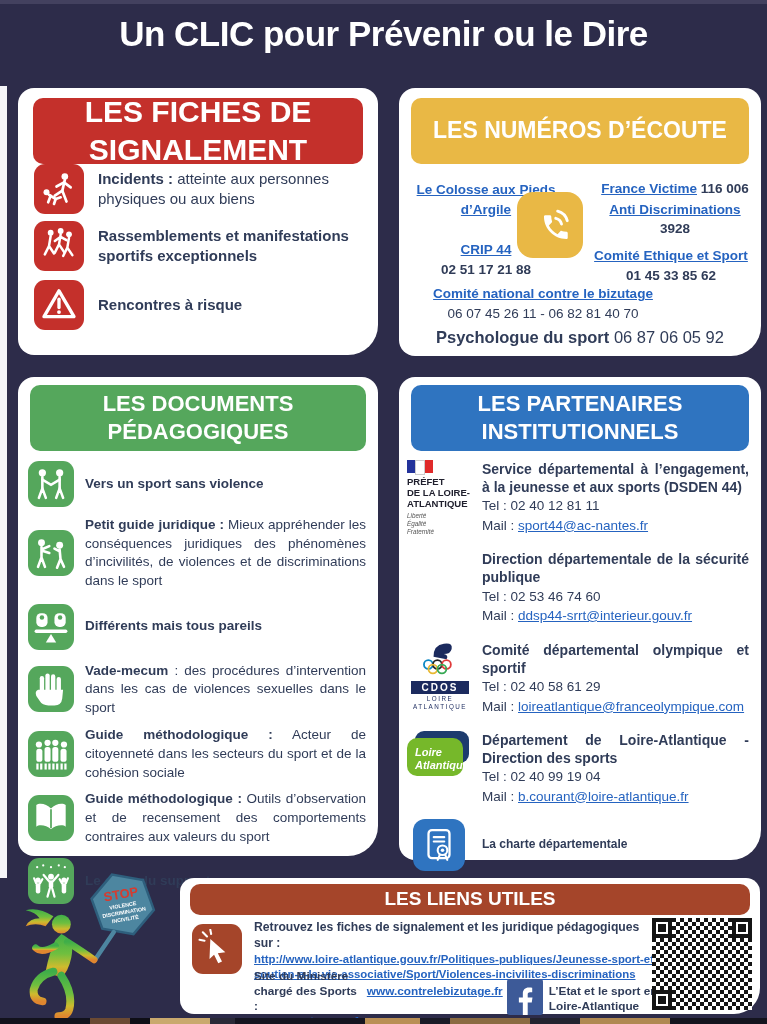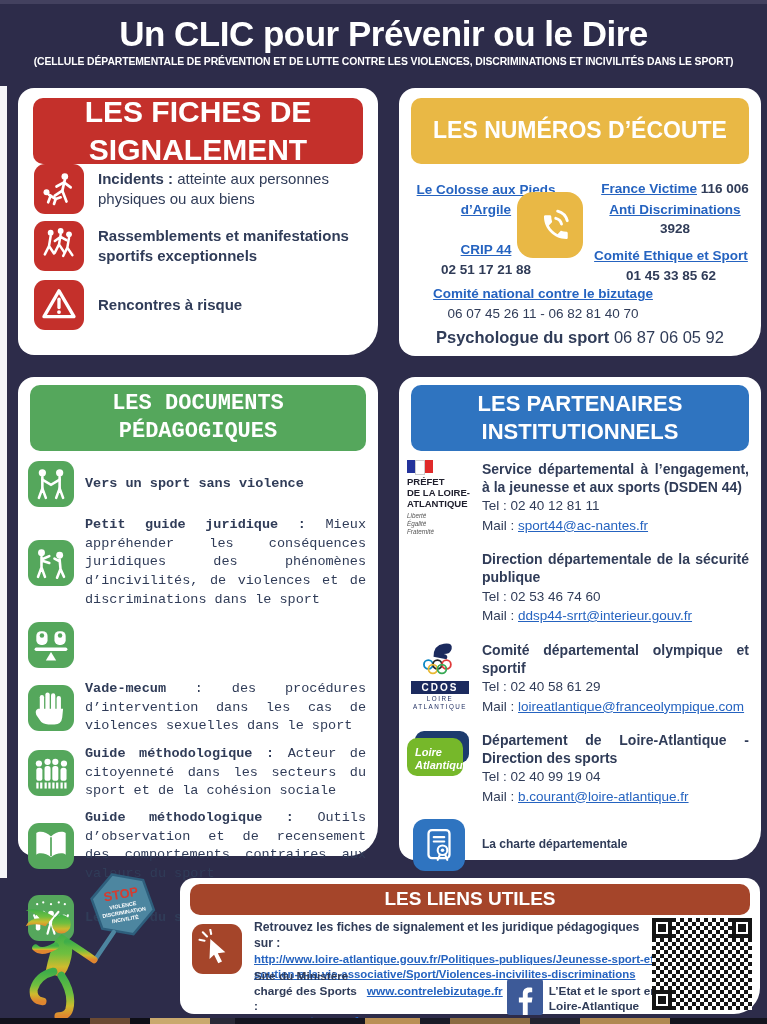--- a/index.html
+++ b/index.html
@@ -11,21 +11,21 @@
   
   .hdr-title{position:absolute;left:0;top:14px;width:767px;text-align:center;
              font-size:35px;font-weight:bold;color:#ffffff;letter-spacing:-0.5px;}
   .hdr-sub{position:absolute;left:0;top:56px;width:767px;text-align:center;
            font-size:10.4px;font-weight:bold;color:#ffffff;letter-spacing:-0.1px;}
 
   
   .card{position:absolute;background:#ffffff;border-radius:16px 16px 30px 16px;}
   #card-signalement{left:18px;top:88px;width:360px;height:267px;}
   #card-numeros{left:399px;top:88px;width:362px;height:268px;}
-  #card-documents{left:18px;top:377px;width:360px;height:479px;font-family:Liberation Mono, monospace;}
+  #card-documents{left:18px;top:377px;width:360px;height:479px;}
   #card-partenaires{left:399px;top:377px;width:362px;height:483px;}
   #card-liens{left:180px;top:878px;width:580px;height:136px;border-radius:14px 14px 26px 14px;}
 
   .band{color:#fff;font-weight:bold;text-align:center;border-radius:10px;
         display:flex;align-items:center;justify-content:center;line-height:1.28;}
   .band-red{margin:10px 15px 0;height:66px;font-size:30px;background:#c4302b;}
   .band-yellow{margin:10px 12px 0;height:66px;font-size:23px;background:#e9b845;}
   .band-green{margin:8px 12px 0;height:66px;font-size:22px;background:#55a75c;}
   .band-blue{margin:8px 12px 0;height:66px;font-size:22px;background:#2f74c0;}
   .band-rust{margin:6px 10px 0;height:31px;font-size:19px;background:#a5452a;}
@@ -108,21 +108,20 @@
   .bottomstrip span{display:block;height:6px;}
 </style>
 </head>
 <body>
 
 <div class="page">
   <div class="topline"></div>
   <div class="leftstrip"></div>
 
   <div class="hdr-title">Un CLIC pour Prévenir ou le Dire</div>
-  <div class="hdr-sub">(CELLULE DÉPARTEMENTALE DE PRÉVENTION ET DE LUTTE CONTRE LES VIOLENCES, DISCRIMINATIONS ET INCIVILITÉS DANS LE SPORT)</div>
 
   <div class="card" id="card-signalement">
     <div class="band band-red">LES FICHES DE SIGNALEMENT</div>
     <div class="sig-rows">
       <div class="sig-row r1">
         <span class="icon-red">
           <svg width="40" height="40" viewBox="0 0 48 48">
               <g stroke="#fff" stroke-width="3.2" stroke-linecap="round" fill="none">
                 <circle cx="31" cy="9" r="4" fill="#fff" stroke="none"></circle>
                 <path d="M31,13 L28,26"></path>
@@ -221,20 +220,21 @@
               <g fill="#fff">
                 <rect x="5" y="6" width="13" height="16" rx="5.5"></rect>
                 <rect x="26" y="6" width="13" height="16" rx="5.5"></rect>
                 <rect x="3" y="25" width="38" height="4" rx="2"></rect>
                 <path d="M22,30 L16,40 L28,40 Z"></path>
               </g>
               <circle cx="11.5" cy="11" r="2.6" fill="#55a75c"></circle>
               <circle cx="32.5" cy="11" r="2.6" fill="#55a75c"></circle>
             </svg>
         </span>
+        <span class="doc-text"><b class="lead">Différents mais tous pareils</b><span></span></span>
       </div>
       <div class="doc-row d4">
         <span class="icon-green">
           <svg width="38" height="38" viewBox="0 0 44 44">
               <g fill="#fff">
                 <rect x="9" y="7" width="5" height="18" rx="2.5"></rect>
                 <rect x="15.5" y="4" width="5" height="21" rx="2.5"></rect>
                 <rect x="22" y="5" width="5" height="20" rx="2.5"></rect>
                 <rect x="28.5" y="8" width="5" height="17" rx="2.5"></rect>
                 <path d="M7,23 q-4,2 -2,7 l4,6 q3,5 10,5 h7 q8,0 9,-8 l1,-10 h-29 z"></path>

